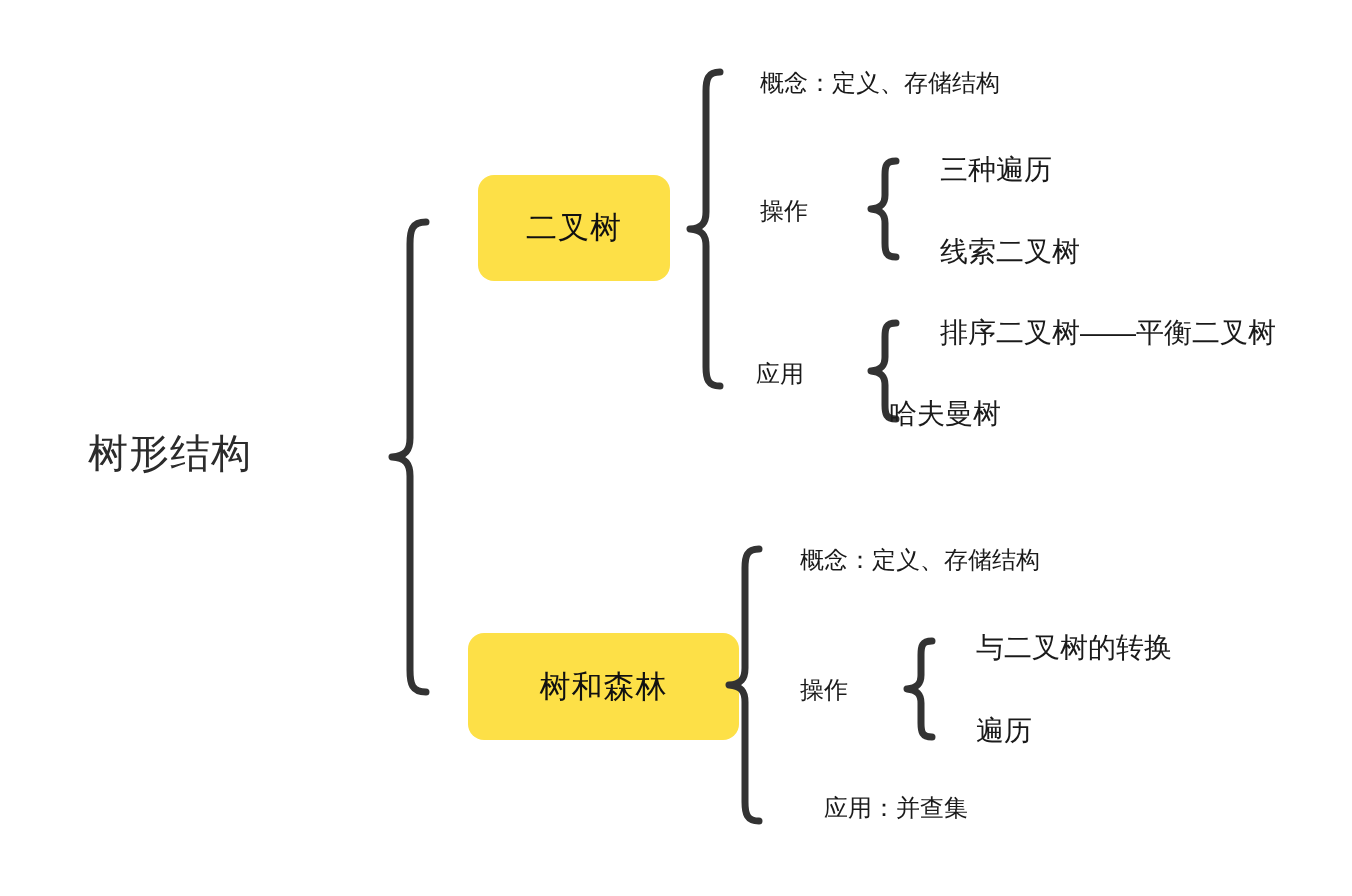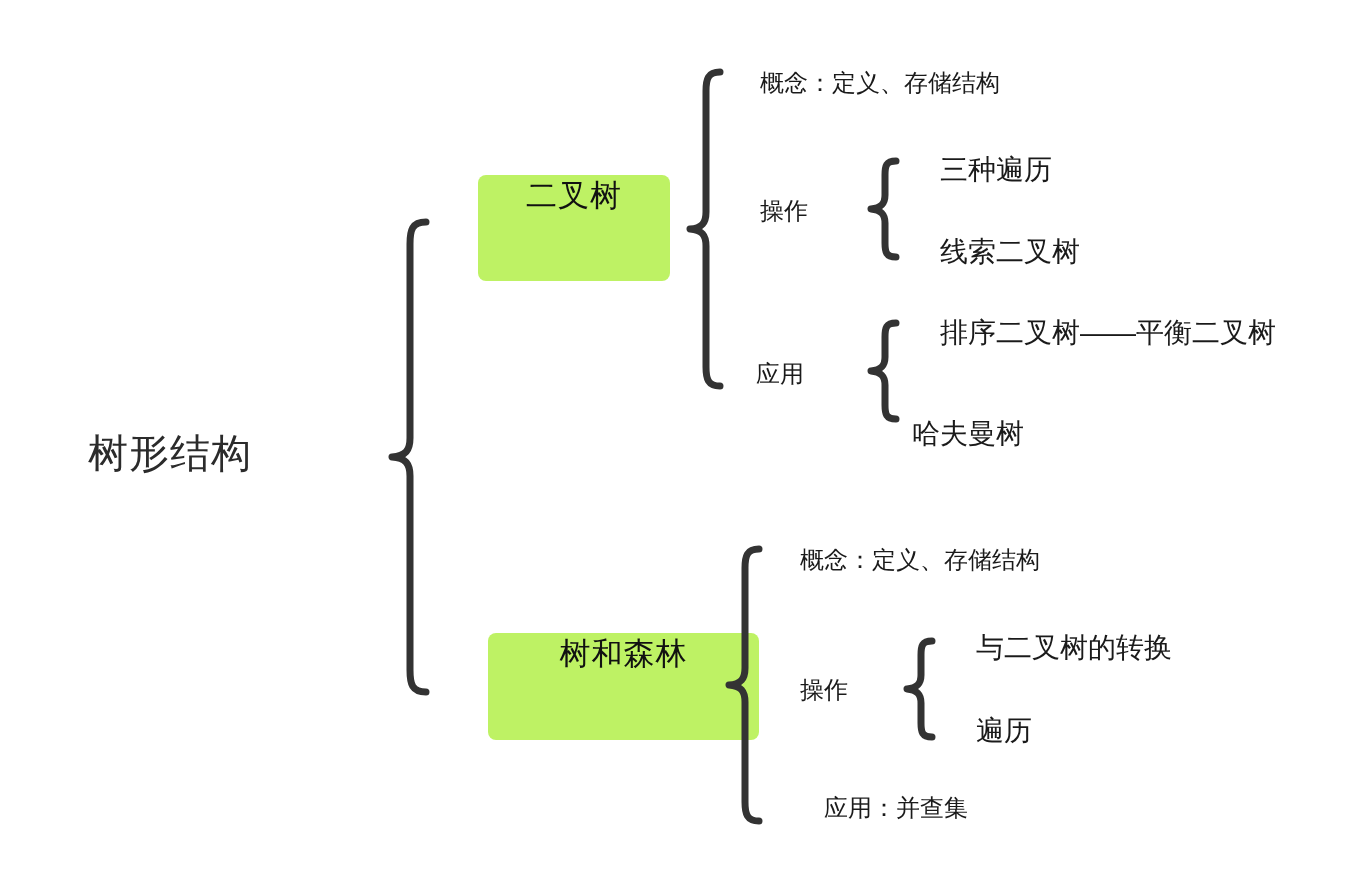--- a/index.html
+++ b/index.html
@@ -26,23 +26,24 @@
     line-height: 1;
   }
   .root-label {
     font-size: 40px;
     letter-spacing: 1px;
     color: #2b2b2b;
     font-family: Liberation Serif, serif;
   }
   .branch-box {
     position: absolute;
-    background: #bef264;
-    border-radius: 8px;
+    background: #fde047;
+    border-radius: 16px;
     display: flex;
+    align-items: center;
     justify-content: center;
   }
   .branch-box-label {
     font-size: 31px;
     color: #111111;
     white-space: nowrap;
     letter-spacing: 1px;
   }
   .mid-label {
     font-size: 24px;
@@ -124,23 +125,23 @@
                L 19 40
                C 19 49, 15 53, 5 54
                C 15 55, 19 59, 19 68
                L 19 88
                C 19 97, 20 102, 30 102" fill="none" stroke="#333333" stroke-width="7" stroke-linecap="round" stroke-linejoin="round"></path>
     </svg>
   </div>
 
   <div class="node-text leaf-label" style="left:940px; top:319px;">排序二叉树——平衡二叉树</div>
 
-  <div class="node-text leaf-label" style="left:912px; top:400px;margin-top:20px;">哈夫曼树</div>
+  <div class="node-text leaf-label" style="left:889px; top:400px;">哈夫曼树</div>
 
-  <div class="branch-box" style="left:488px; top:633px; width:271px; height:107px;">
+  <div class="branch-box" style="left:468px; top:633px; width:271px; height:107px;">
     <span class="branch-box-label">树和森林</span>
   </div>
 
   <div class="brace" style="left:723px; top:543px;">
     <svg width="40" height="290" viewBox="0 0 40 290">
       <path d="M 36 6
                C 24 6, 22 13, 22 25
                L 22 125
                C 22 136, 18 141, 6 142
                C 18 143, 22 148, 22 159

